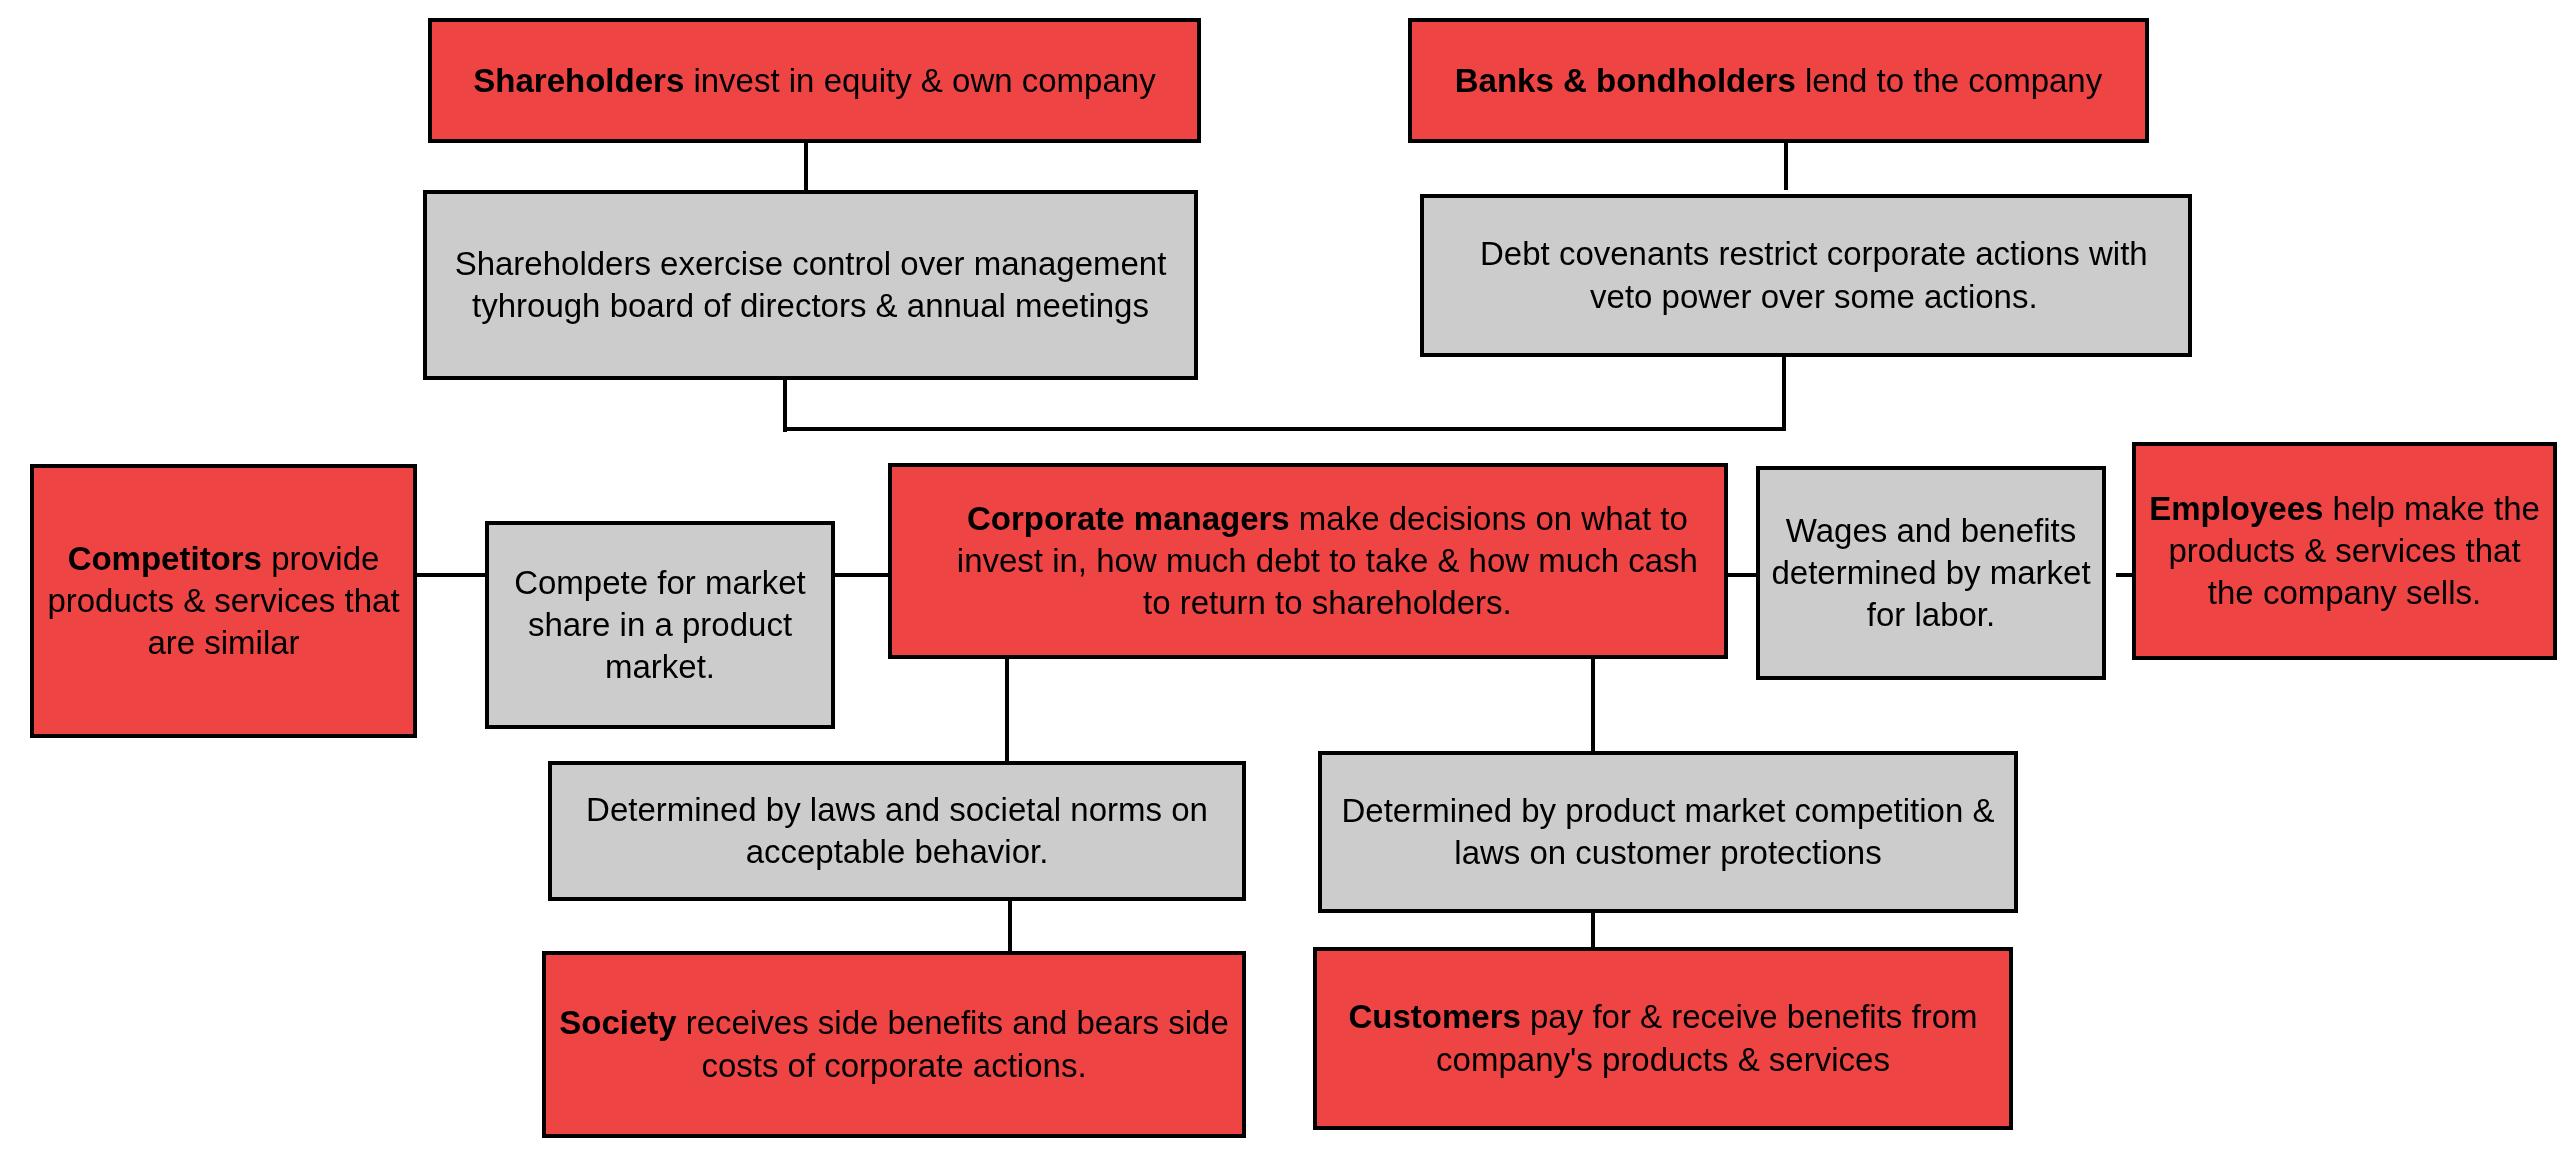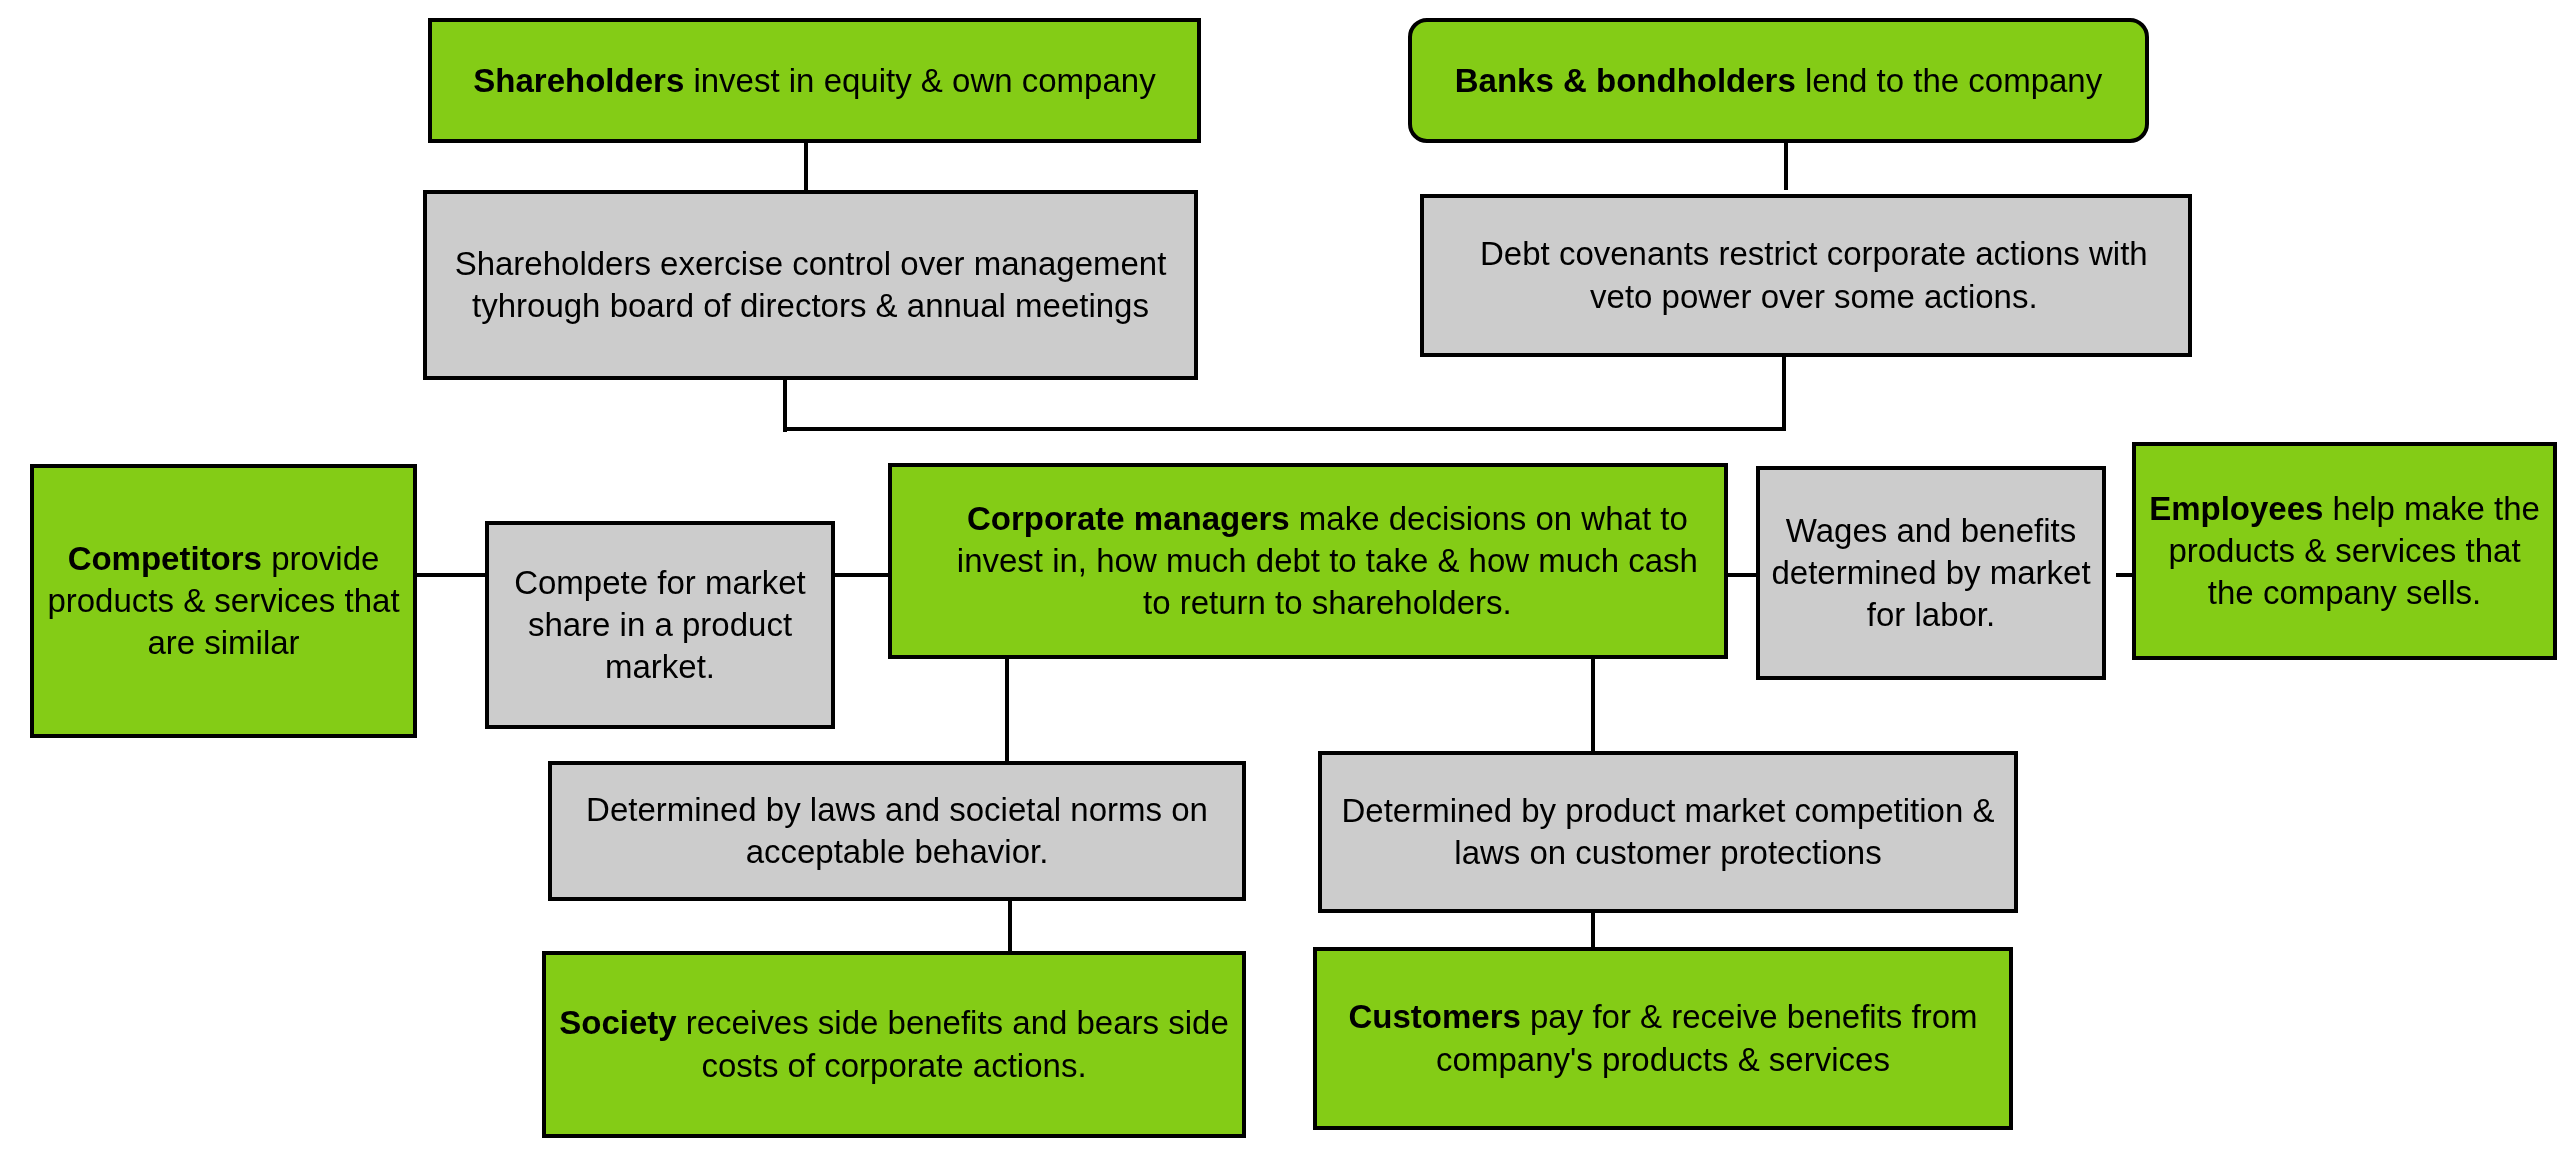--- a/index.html
+++ b/index.html
@@ -12,21 +12,21 @@
     width: 2576px;
     height: 1164px;
     background: #ffffff;
     font-family: "Liberation Sans", sans-serif;
     overflow: hidden;
   }
   .node {
     position: absolute;
     box-sizing: border-box;
     border: 4.2px solid #000000;
-    background: #84cc16;
+    background: #ef4444;
     display: flex;
     align-items: center;
     justify-content: center;
     text-align: center;
     color: #000000;
     font-size: 33px;
     line-height: 1.28;
     padding: 3.3px 8.3px;
     z-index: 3;
   }
@@ -78,21 +78,21 @@
   <div class="edge v" style="left:1008px; top:900px; height:52px;"></div>
 
   <div class="edge v" style="left:1591px; top:900px; height:52px;"></div>
 
   <div class="node" style="left:428px; top:18.3px; width:773px; height:125px;">
     <span class="txt">
       <b>Shareholders</b><span> invest in equity &amp; own company</span>
     </span>
   </div>
 
-  <div class="node" style="left:1408px; top:18.3px; width:741px; height:125px;border-radius:19px;">
+  <div class="node" style="left:1408px; top:18.3px; width:741px; height:125px;">
     <span class="txt">
       <b>Banks &amp; bondholders</b><span> lend to the company</span>
     </span>
   </div>
 
   <div class="node shaded" style="left:423px; top:190px; width:775px; height:190px;">
     <span class="txt">Shareholders exercise control over management tyhrough board of directors &amp; annual meetings</span>
   </div>
 
   <div class="node shaded" style="left:1420px; top:194px; width:772px; height:163px;padding-left:24px;">

